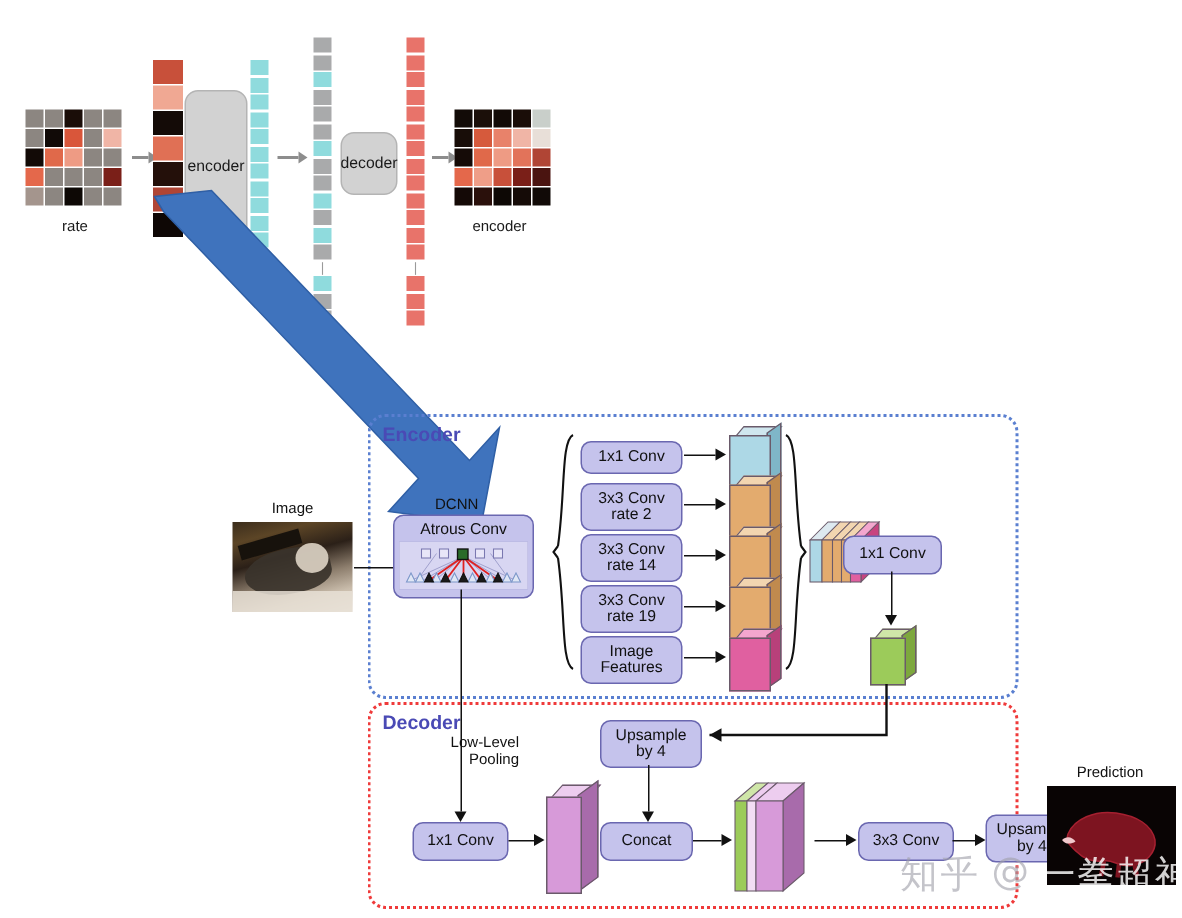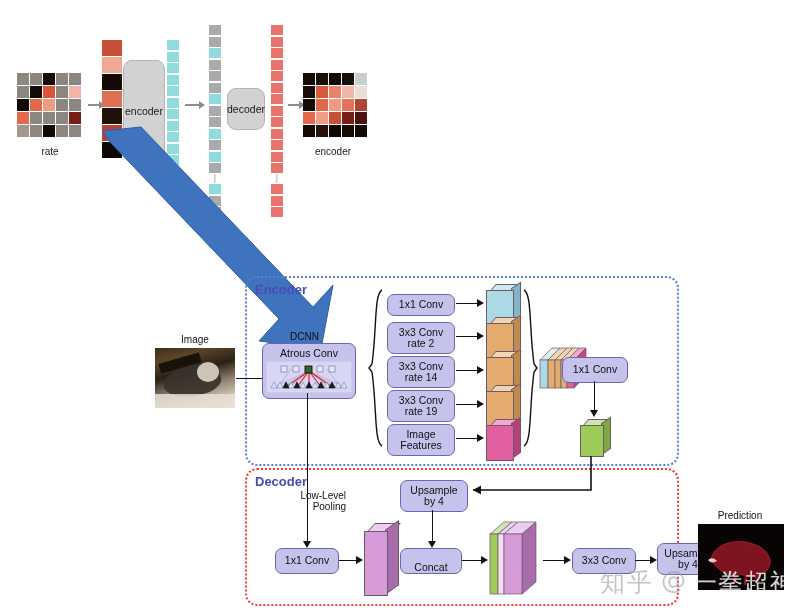--- a/index.html
+++ b/index.html
@@ -470,21 +470,21 @@
 
   <div class="opbox" style="left:400px;top:220px;width:66px;height:30px;">
     <span>Upsample</span>
     <span>by 4</span>
   </div>
   <div class="ar" style="left:428px;top:250px;width:9px;height:38px;">
     <div class="shaft" style="left:3.7px;top:0;width:1.6px;height:31px;"></div>
     <div class="head down" style="left:0;top:31px;"></div>
   </div>
 
-  <div class="opbox" style="left:400px;top:288px;width:60px;height:24px;justify-content:flex-end;">
+  <div class="opbox" style="left:400px;top:288px;width:60px;height:24px;">
     <span>Concat</span>
   </div>
   <div class="ar" style="left:462px;top:296px;width:26px;height:9px;">
     <div class="shaft" style="left:0;top:3.7px;width:19px;height:1.6px;"></div>
       <div class="head right" style="left:19px;top:0;"></div>
   </div>
 
   <div class="abs" style="left:488px;top:260px;width:54px;height:82px;">
     <svg width="54" height="82" viewBox="0 0 54 82">
       <polygon points="2,14 16,2 24,2 10,14" fill="#cfe6a8" stroke="#6a5a6a" stroke-width="0.7"></polygon>

